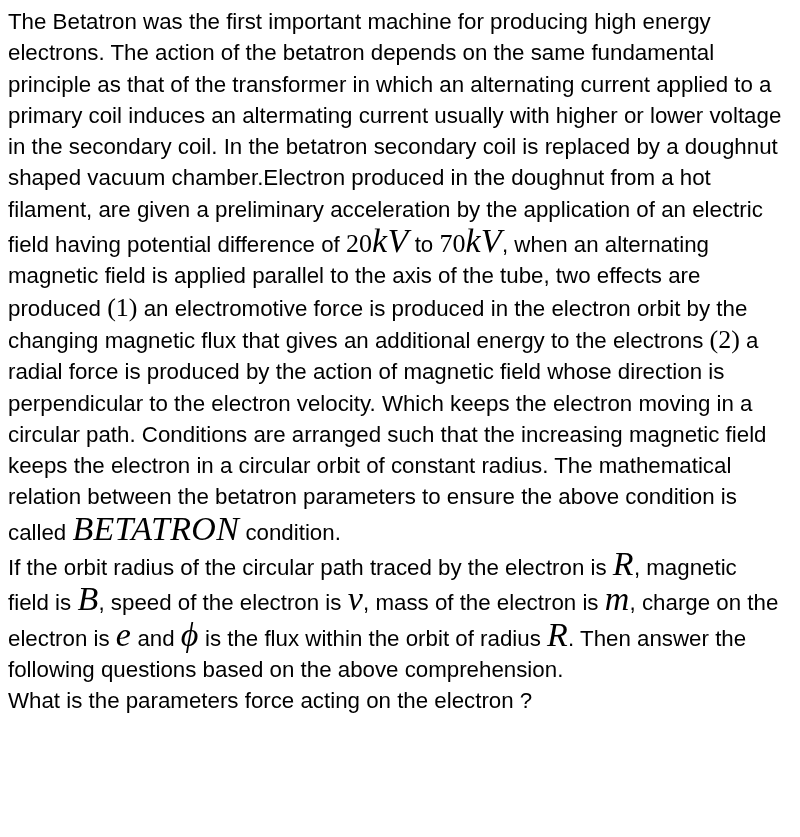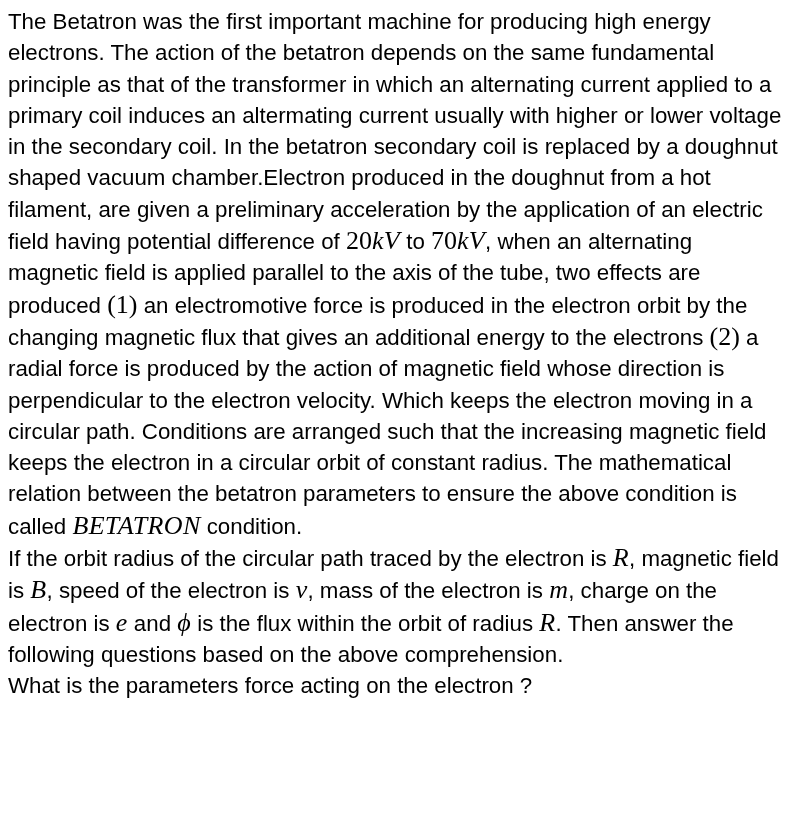--- a/index.html
+++ b/index.html
@@ -7,21 +7,21 @@
   .doc {
     padding: 6px 8px 0 8px;
     font-family: "Liberation Sans", sans-serif;
     font-size: 22.3px;
     line-height: 31.3px;
     color: #000000;
     width: 790px;
     box-sizing: border-box;
   }
   .doc p { margin: 0; }
-  .m { font-family: "Liberation Serif", "DejaVu Serif", serif; font-style: italic; font-size: 26px; letter-spacing: 0.3px; }
+  .m { font-family: "Liberation Serif", "DejaVu Serif", serif; font-style: italic; font-size: 34px; letter-spacing: 0.3px; }
   .mu { font-family: "Liberation Serif", "DejaVu Serif", serif; font-style: normal; font-size: 26px; }
 </style>
 </head>
 <body>
 
 <div class="doc">
   <p><span>The Betatron was the first important machine for producing high energy electrons. The action of the betatron depends on the same fundamental principle as that of the transformer in which an alternating current applied to a primary coil induces an altermating current usually with higher or lower voltage in the secondary coil. In the betatron secondary coil is replaced by a doughnut shaped vacuum chamber.Electron produced in the doughnut from a hot filament, are given a preliminary acceleration by the application of an electric field having potential difference of </span><span class="mu">20</span><span class="m">kV</span><span> to </span><span class="mu">70</span><span class="m">kV</span><span>, when an alternating magnetic field is applied parallel to the axis of the tube, two effects are produced </span><span class="mu">(1)</span><span> an electromotive force is produced in the electron orbit by the changing magnetic flux that gives an additional energy to the electrons </span><span class="mu">(2)</span><span> a radial force is produced by the action of magnetic field whose direction is perpendicular to the electron velocity. Which keeps the electron moving in a circular path. Conditions are arranged such that the increasing magnetic field keeps the electron in a circular orbit of constant radius. The mathematical relation between the betatron parameters to ensure the above condition is called </span><span class="m">BETATRON</span><span> condition.</span></p>
 
   <p><span>If the orbit radius of the circular path traced by the electron is </span><span class="m">R</span><span>, magnetic field is </span><span class="m">B</span><span>, speed of the electron is </span><span class="m">v</span><span>, mass of the electron is </span><span class="m">m</span><span>, charge on the electron is </span><span class="m">e</span><span> and </span><span class="m">ϕ</span><span> is the flux within the orbit of radius </span><span class="m">R</span><span>. Then answer the following questions based on the above comprehension.</span></p>
 

